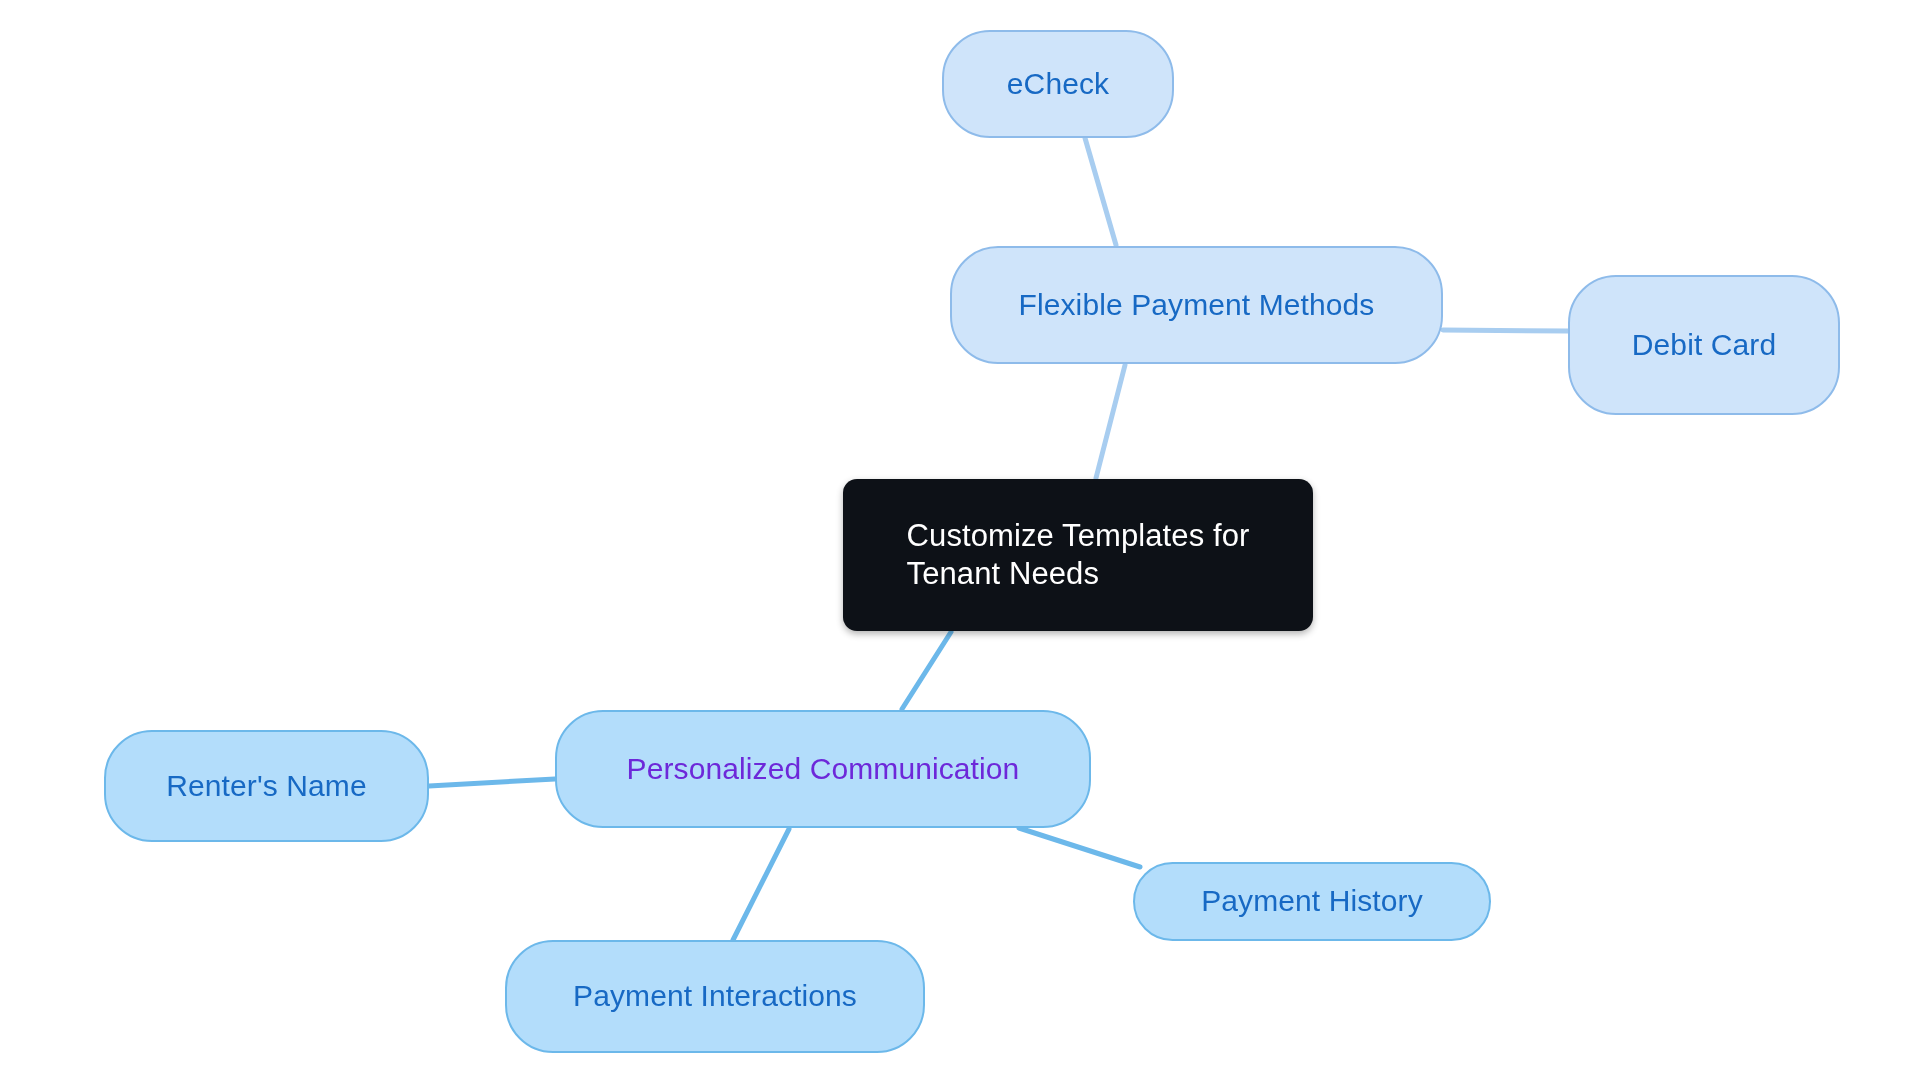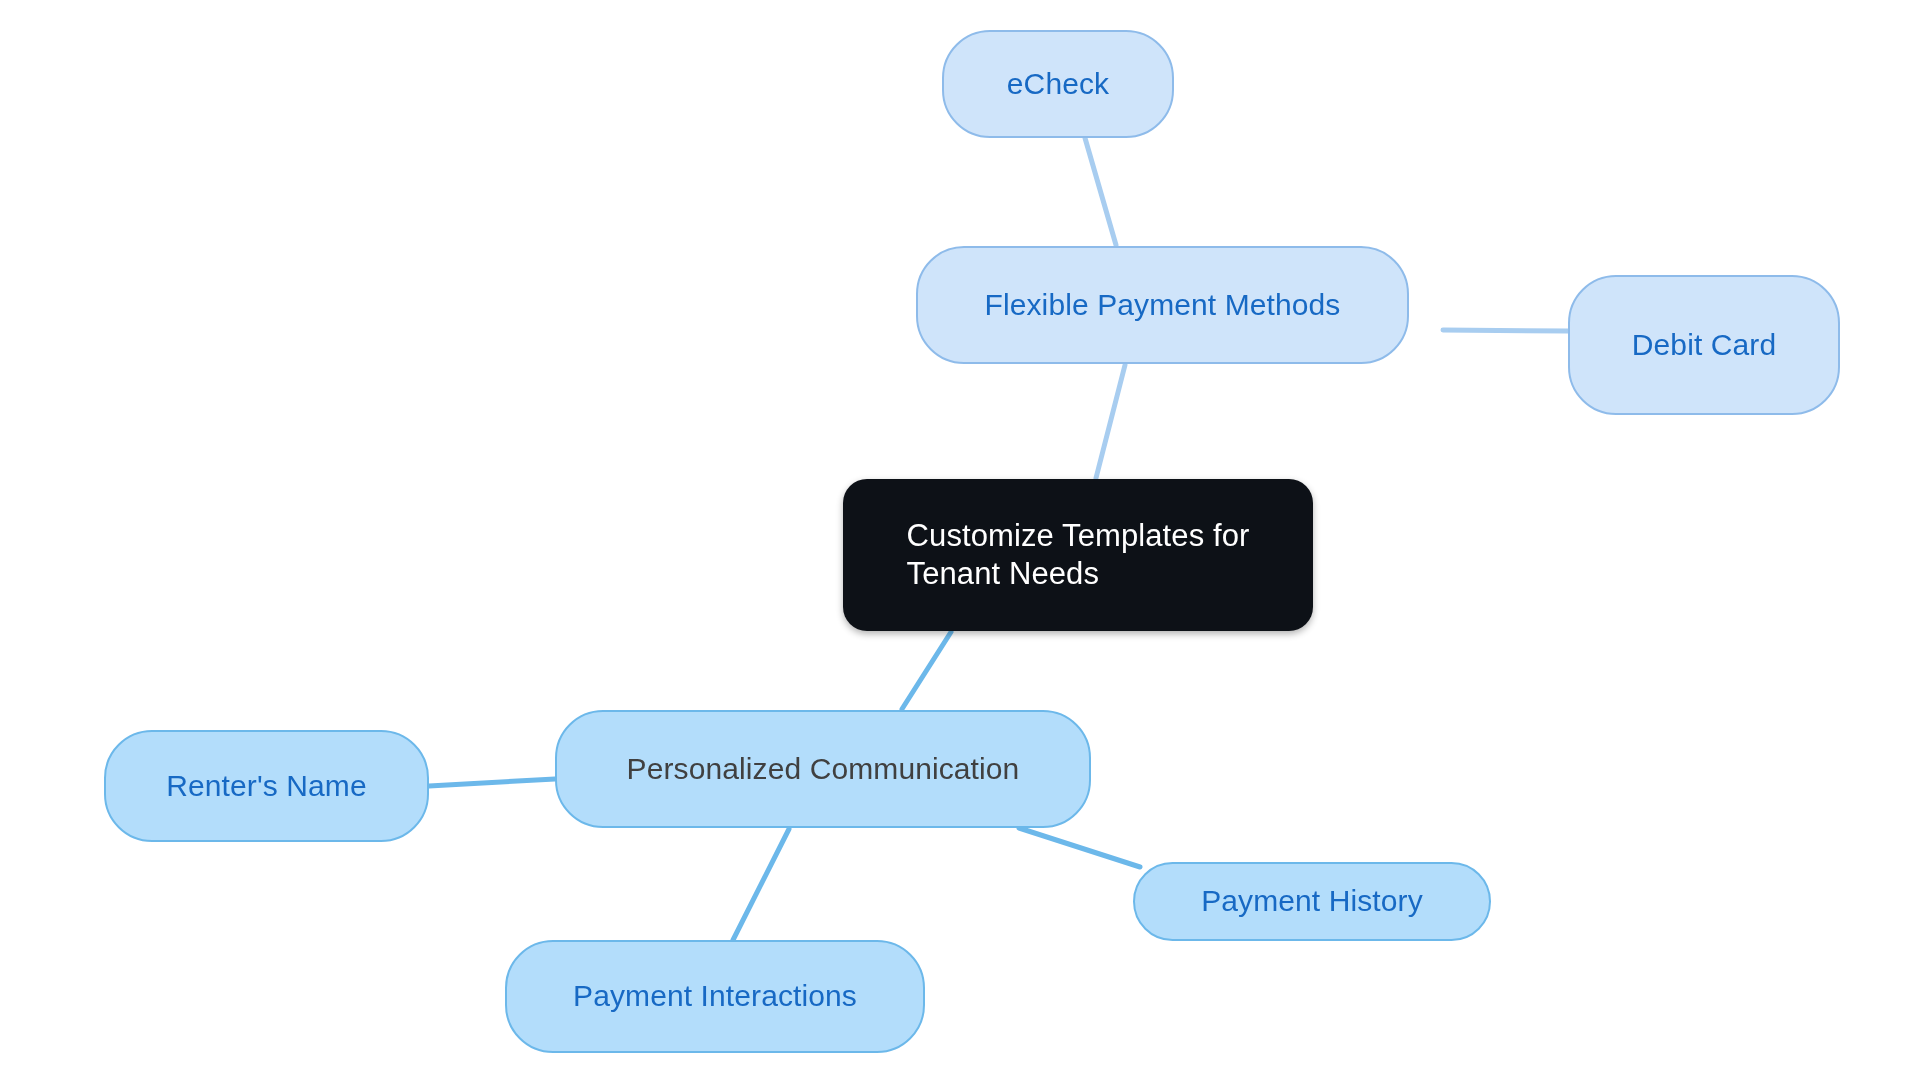--- a/index.html
+++ b/index.html
@@ -35,21 +35,21 @@
     align-items: center;
     justify-content: center;
     text-align: left;
     line-height: 1.22;
     white-space: pre-line;
     letter-spacing: 0.1px;
   }
   .node-root {
     background: #0d1117;
     color: #ffffff;
-    border-radius: 24px;
+    border-radius: 14px;
     font-size: 31px;
     font-weight: 400;
     box-shadow: 0 3px 7px rgba(0,0,0,0.30);
   }
   .node-branch-a {
     background: #cfe4fa;
     border: 2px solid #8ebbea;
     color: #1769c4;
     border-radius: 48px;
     font-size: 30px;
@@ -57,21 +57,21 @@
   .node-leaf-a {
     background: #cfe4fa;
     border: 2px solid #8ebbea;
     color: #1769c4;
     border-radius: 48px;
     font-size: 30px;
   }
   .node-branch-b {
     background: #b3ddfb;
     border: 2px solid #6cb8ea;
-    color: #404040;
+    color: #6d28d9;
     border-radius: 48px;
     font-size: 30px;
   }
   .node-leaf-b {
     background: #b3ddfb;
     border: 2px solid #6cb8ea;
     color: #1769c4;
     border-radius: 48px;
     font-size: 30px;
   }
@@ -85,21 +85,21 @@
       <line x1="1116" y1="245" x2="1085" y2="138" stroke="#a8cdf0" stroke-width="5" stroke-linecap="round"></line>
       <line x1="1443" y1="330" x2="1568" y2="331" stroke="#a8cdf0" stroke-width="5" stroke-linecap="round"></line>
       <line x1="951" y1="632" x2="902" y2="709" stroke="#6cb8ea" stroke-width="5" stroke-linecap="round"></line>
       <line x1="555" y1="779" x2="429" y2="786" stroke="#6cb8ea" stroke-width="5" stroke-linecap="round"></line>
       <line x1="789" y1="829" x2="733" y2="940" stroke="#6cb8ea" stroke-width="5" stroke-linecap="round"></line>
       <line x1="1019" y1="828" x2="1140" y2="867" stroke="#6cb8ea" stroke-width="5" stroke-linecap="round"></line>
     </svg>
   <div id="node-layer">
       <div class="node node-root" style="left: 843px; top: 479px; width: 470px; height: 152px;">Customize Templates for
 Tenant Needs</div>
-      <div class="node node-branch-a" style="left: 916px; top: 246px; width: 493px; height: 118px;">Flexible Payment Methods</div>
+      <div class="node node-branch-a" style="left: 950px; top: 246px; width: 493px; height: 118px;">Flexible Payment Methods</div>
       <div class="node node-leaf-a" style="left: 942px; top: 30px; width: 232px; height: 108px;">eCheck</div>
       <div class="node node-leaf-a" style="left: 1568px; top: 275px; width: 272px; height: 140px;">Debit Card</div>
       <div class="node node-branch-b" style="left: 555px; top: 710px; width: 536px; height: 118px;">Personalized Communication</div>
       <div class="node node-leaf-b" style="left: 104px; top: 730px; width: 325px; height: 112px;">Renter's Name</div>
       <div class="node node-leaf-b" style="left: 505px; top: 940px; width: 420px; height: 113px;">Payment Interactions</div>
       <div class="node node-leaf-b" style="left: 1133px; top: 862px; width: 358px; height: 79px;">Payment History</div>
     </div>
 </div>
 
 </body></html>

